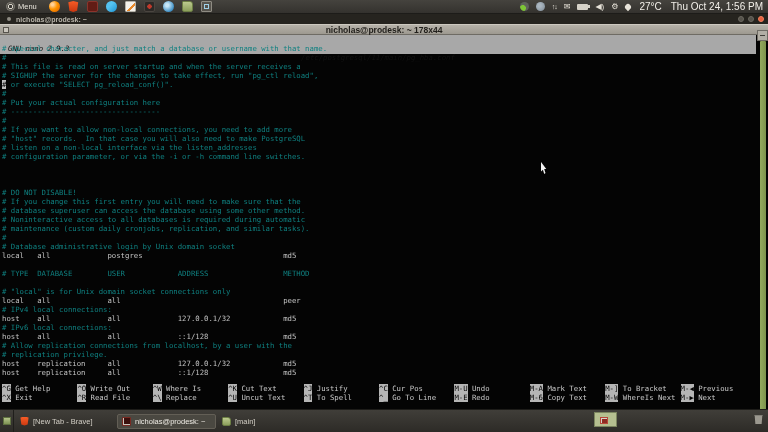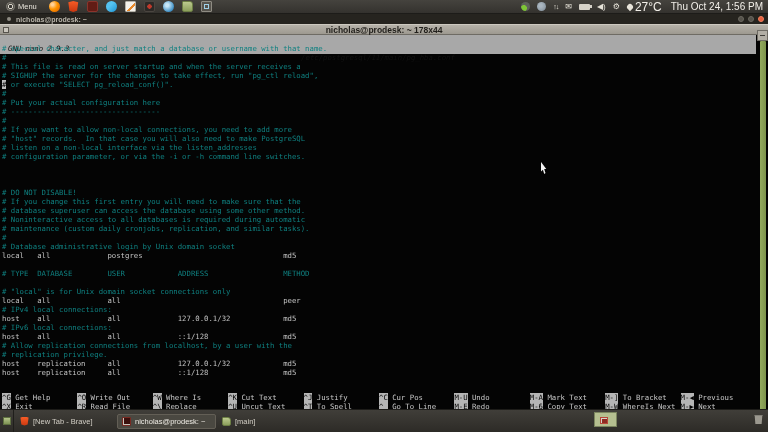--- a/index.html
+++ b/index.html
@@ -32,21 +32,21 @@
     box-shadow:inset 0 0 0 2px #56534c, inset 0 0 0 3px #9fd0e8; }
   .tray { margin-left:auto; display:flex; align-items:center; gap:7px; padding-right:5px; }
   .trayicon { display:inline-flex; align-items:center; justify-content:center; }
   .tr-keyring { width:9px; height:9px; border-radius:50%;
     background:radial-gradient(circle at 32% 68%, #7ec636 32%, #5e625a 38%); }
   .tr-updates { width:9px; height:9px; border-radius:50%; background:radial-gradient(circle at 40% 40%, #aab6c0 20%, #7b8893); }
   .tr-glyph { color:#e6e2d8; font-size:8px; line-height:9px; }
   .tr-net { font-size:7px; letter-spacing:-1px; }
   .tr-battery { width:11px; height:6px; background:#d6d2c8; border-radius:1px; position:relative; }
   .tr-battery:after { content:""; position:absolute; right:-2px; top:1.5px; width:2px; height:3px; background:#d6d2c8; }
-  .weather { display:flex; align-items:center; gap:2px; color:#f2efe9; font-size:12px; }
+  .weather { display:flex; align-items:center; gap:8px; color:#f2efe9; font-size:10px; }
   .pin { width:6px; height:6px; background:#e8e4da; border-radius:50% 50% 50% 0; transform:rotate(-45deg); }
   .clock { color:#f2efe9; font-size:10px; padding-left:2px; }
 
   
   .titlebar { position:absolute; top:14px; left:0; right:0; height:10px; background:#26241f;
     display:flex; align-items:center; z-index:25; }
   .titlebar .appdot { width:4px; height:4px; border-radius:50%; background:#8f8c83; margin-left:7px; }
   .titlebar .wtitle { color:#b8b4aa; font-size:7px; font-weight:bold; margin-left:5px; white-space:nowrap; }
   .winbtns { margin-left:auto; display:flex; gap:4px; padding-right:4px; }
   .winbtn { width:6px; height:6px; border-radius:50%; background:#55524b; border:1px solid #6b685f; }
@@ -72,21 +72,21 @@
   .nano-path { position:absolute; left:0; right:0; text-align:center; }
   .buffer { position:absolute; top:9px; left:2px; right:12px; }
   .tline { height:9px; line-height:9.2px; font-size:7.3px; white-space:pre; }
   .tline.comment { color:#0f8080; }
   .tline.entry { color:#c3c3c3; }
   .cursor { background:#bfbfbf; color:#000; }
 
   .scrollbar { position:absolute; right:2px; top:41px; bottom:19px; width:6px;
     background:linear-gradient(90deg,#93aa5e,#7c934b); border-radius:1px; z-index:21; }
 
-  .shortcuts { position:absolute; left:2px; right:12px; bottom:2px; }
+  .shortcuts { position:absolute; left:2px; right:12px; bottom:11px; }
   .scrow { display:grid; grid-template-columns:repeat(10,1fr); height:9px; }
   .sc { font-size:7.3px; line-height:9px; color:#c9c9c9; white-space:pre; overflow:hidden; }
   .sc .key { background:#b5b5b5; color:#000; }
 
   
   .bottompanel { position:absolute; bottom:0; left:0; right:0; height:23px;
     background:linear-gradient(#403e39,#2d2b27); border-top:1px solid #1d1c19;
     display:flex; align-items:center; z-index:30; }
   .showdesktop { width:14px; height:100%; border-right:1px solid #1f1e1b;
     display:flex; align-items:center; justify-content:center; }

